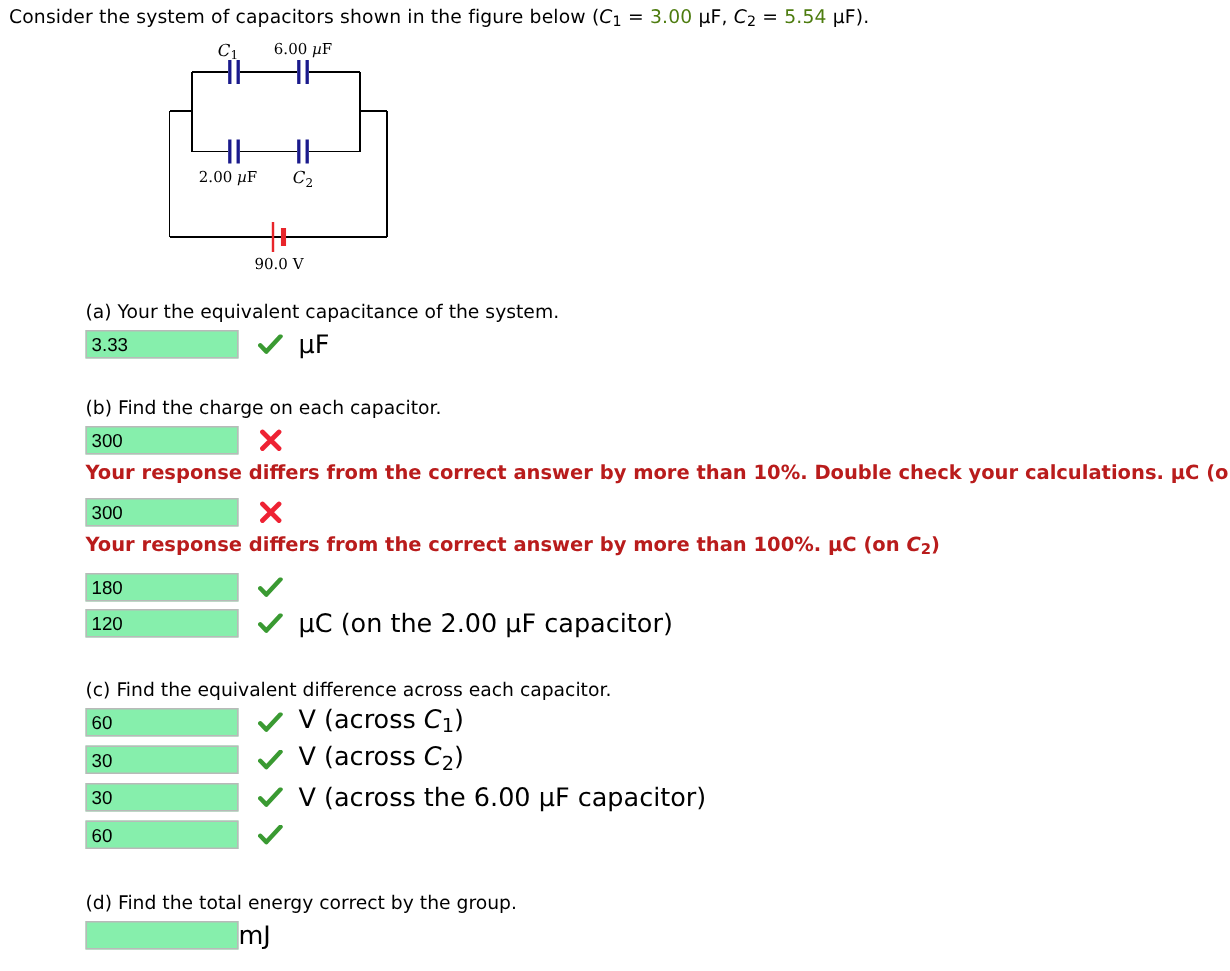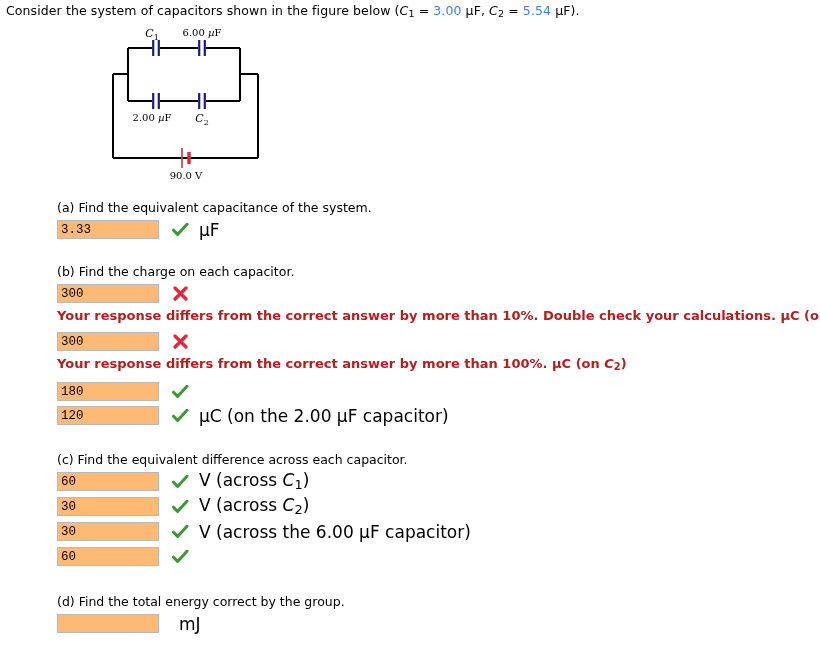--- a/index.html
+++ b/index.html
@@ -17,21 +17,21 @@
     overflow: hidden;
   }
   .prompt {
     position: absolute;
     left: 6px;
     top: 3px;
     font-size: 12.5px;
     white-space: nowrap;
     letter-spacing: 0.1px;
   }
-  .red { color: #3b82f6; }
+  .red { color: #4d7c0f; }
   .var { font-style: italic; }
   .var sub, .sub {
     font-style: normal;
     font-size: 0.76em;
     vertical-align: -0.25em;
   }
 
   
   #figure {
     position: absolute;
@@ -54,22 +54,22 @@
     left: 57px;
     display: flex;
     align-items: center;
     height: 21px;
   }
   .field {
     width: 102px;
     height: 19px;
     box-sizing: border-box;
     border: 1px solid #b9b9b9;
-    background: #fdba74;
-    font-family: Liberation Mono, monospace;
+    background: #86efac;
+    font-family: Liberation Sans, sans-serif;
     font-size: 12.5px;
     color: #000;
     padding: 0 3px;
     line-height: 17px;
     outline: none;
   }
   .mark {
     width: 26px;
     text-align: center;
     margin-left: 8px;
@@ -142,21 +142,21 @@
     </g>
 
     <text x="52" y="11" font-family="DejaVu Serif, Liberation Serif, serif" font-size="11" font-style="italic" text-anchor="middle" fill="#000">C<tspan font-size="8" dy="2.5" font-style="normal">1</tspan></text>
     <text x="102" y="10" font-family="DejaVu Serif, Liberation Serif, serif" font-size="10" text-anchor="middle" fill="#000">6.00 <tspan font-style="italic">µ</tspan>F</text>
     <text x="52" y="95" font-family="DejaVu Serif, Liberation Serif, serif" font-size="10" text-anchor="middle" fill="#000">2.00 <tspan font-style="italic">µ</tspan>F</text>
     <text x="102" y="96" font-family="DejaVu Serif, Liberation Serif, serif" font-size="11" font-style="italic" text-anchor="middle" fill="#000">C<tspan font-size="8" dy="2.5" font-style="normal">2</tspan></text>
     <text x="86" y="153" font-family="DejaVu Serif, Liberation Serif, serif" font-size="10" text-anchor="middle" fill="#000">90.0 V</text>
   </svg>
 </div>
 
-<div class="qtext" style="top:200px">(a) Find the equivalent capacitance of the system.</div>
+<div class="qtext" style="top:200px">(a) Your the equivalent capacitance of the system.</div>
 <div class="answer-row" style="top:219px">
   <input class="field" type="text" value="3.33" style="">
   <span class="mark">
     <svg width="17" height="14" viewBox="0 0 17 14">
         <path d="M1.5,7.2 L5.6,11.4 L15,1.2" stroke="#3a9a32" stroke-width="3" fill="none" stroke-linecap="round" stroke-linejoin="round"></path>
       </svg>
   </span>
   <span class="unit">µF</span>
 </div>
 
@@ -242,14 +242,14 @@
   <span class="mark">
     <svg width="17" height="14" viewBox="0 0 17 14">
         <path d="M1.5,7.2 L5.6,11.4 L15,1.2" stroke="#3a9a32" stroke-width="3" fill="none" stroke-linecap="round" stroke-linejoin="round"></path>
       </svg>
   </span>
 </div>
 
 <div class="qtext" style="top:594px">(d) Find the total energy correct by the group.</div>
 <div class="answer-row" style="top:613px">
   <input class="field" type="text" value="" style="">
-  <span class="unit" style="margin-left:20px">mJ</span>
+  <span class="unit" style="margin-left:0">mJ</span>
 </div>
 
 </body></html>

